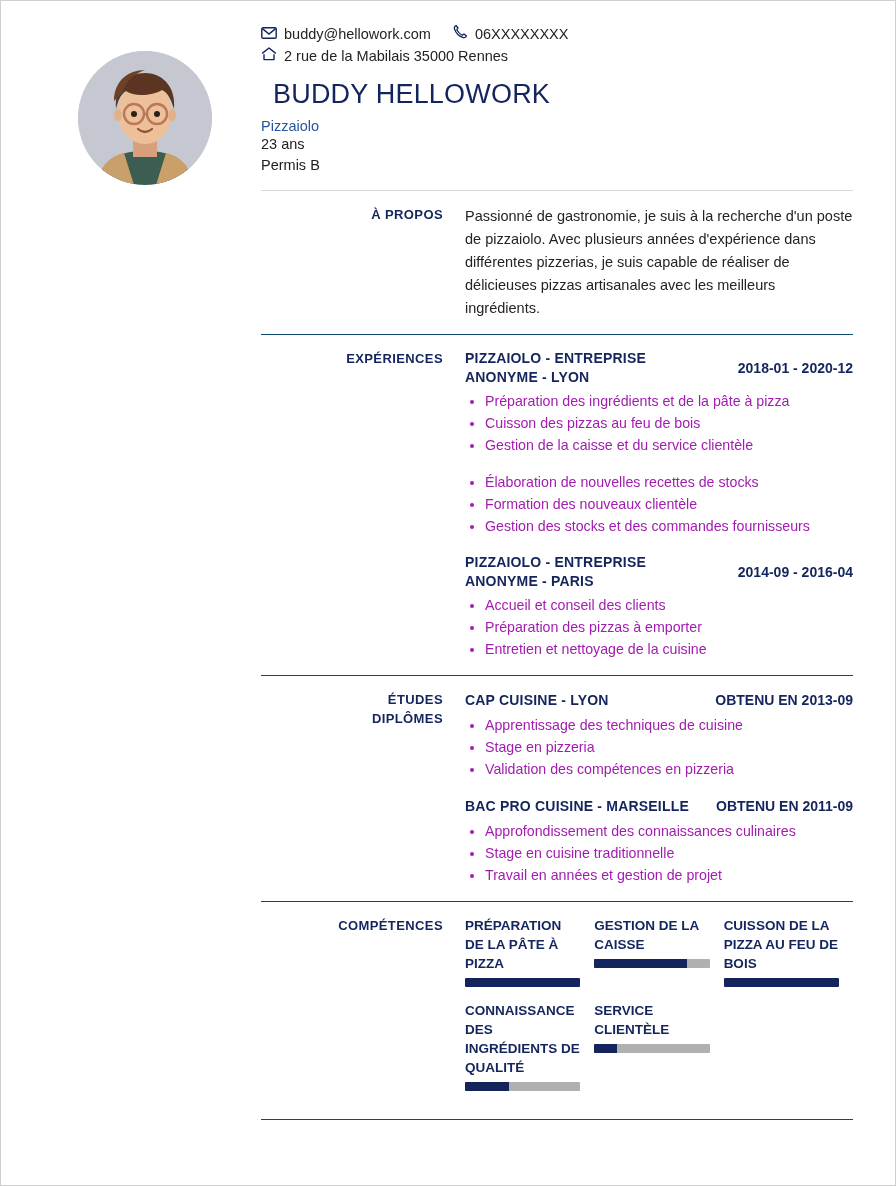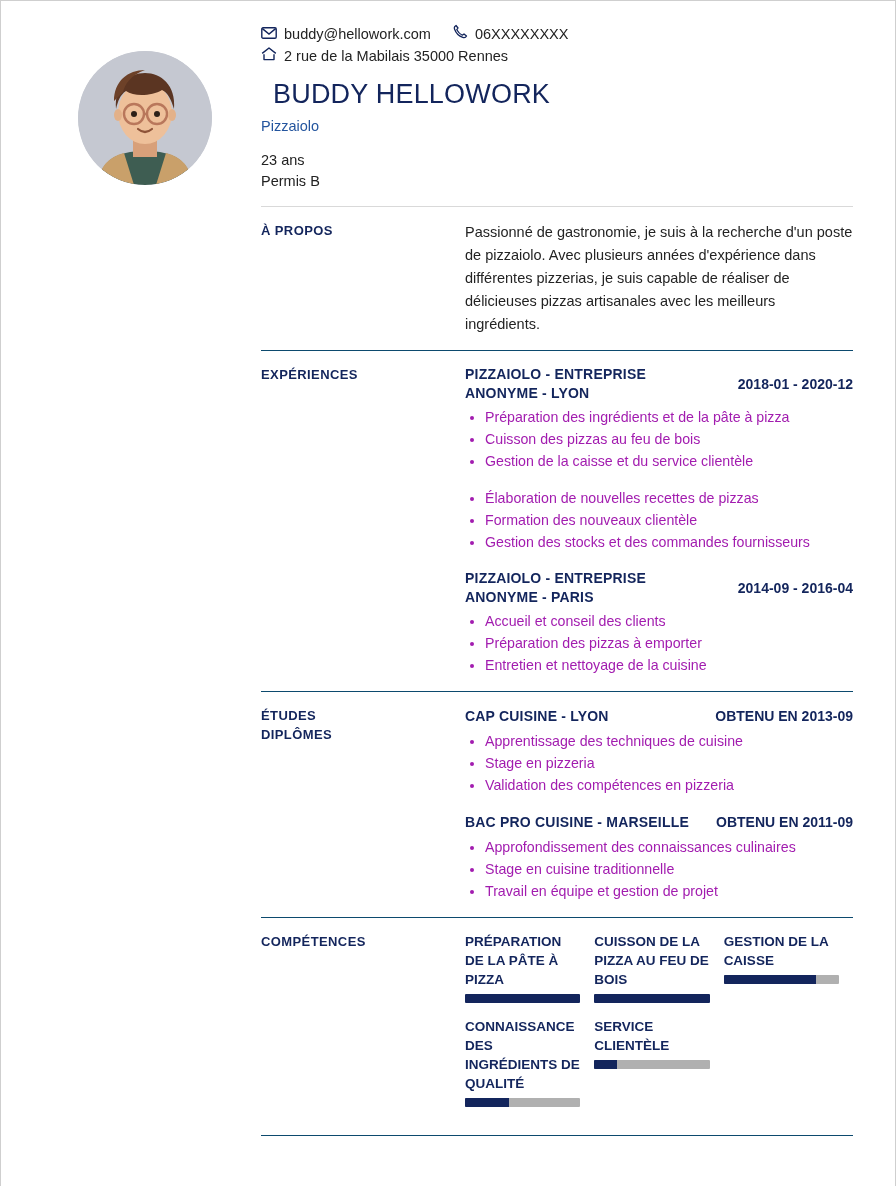--- a/index.html
+++ b/index.html
@@ -61,41 +61,40 @@
   .name {
     font-size: 27px;
     font-weight: normal;
     color: #13255c;
     letter-spacing: .2px;
     margin: 12px 0 8px 12px;
   }
   .job {
     color: #24559e;
     font-size: 14.5px;
-    margin-bottom: 16px;
   }
   .meta {
     color: #222;
     font-size: 14.5px;
     line-height: 21px;
     margin-bottom: 14px;
   }
 
   
   .section {
     display: flex;
     flex-direction: row;
     border-top: 1px solid #0c4a6e;
     padding: 14px 0 14px 0;
   }
   .section.first { border-top: 1px solid #d9d9d9; }
   .sec-label {
     width: 204px;
     flex: 0 0 204px;
-    text-align: left;
+    text-align: right;
     padding-right: 22px;
     color: #13255c;
     font-weight: bold;
     font-size: 13px;
     letter-spacing: .4px;
     line-height: 19px;
     text-transform: uppercase;
   }
   .sec-body {
     flex: 1 1 auto;
@@ -270,21 +269,21 @@
             </div>
             <ul class="bullets">
               <li>Préparation des ingrédients et de la pâte à pizza</li>
               <li>Cuisson des pizzas au feu de bois</li>
               <li>Gestion de la caisse et du service clientèle</li>
             </ul>
           </div>
 
           <div class="entry">
             <ul class="bullets">
-              <li>Élaboration de nouvelles recettes de pizzas</li>
+              <li>Élaboration de nouvelles recettes de stocks</li>
               <li>Formation des nouveaux clientèle</li>
               <li>Gestion des stocks et des commandes fournisseurs</li>
             </ul>
           </div>
 
           <div class="entry">
             <div class="entry-head">
               <div class="entry-title">PIZZAIOLO - ENTREPRISE ANONYME - PARIS</div>
               <div class="entry-date">2014-09 - 2016-04</div>
             </div>
@@ -318,50 +317,50 @@
           </div>
 
           <div class="entry">
             <div class="entry-head">
               <div class="entry-title">BAC PRO CUISINE - MARSEILLE</div>
               <div class="entry-date">OBTENU EN 2011-09</div>
             </div>
             <ul class="bullets">
               <li>Approfondissement des connaissances culinaires</li>
               <li>Stage en cuisine traditionnelle</li>
-              <li>Travail en équipe et gestion de projet</li>
+              <li>Travail en années et gestion de projet</li>
             </ul>
           </div>
 
         </div>
       </div>
 
       <div class="section">
         <div class="sec-label">COMPÉTENCES</div>
         <div class="sec-body">
           <div class="skills-grid">
 
             <div class="skill">
               <div class="skill-name">PRÉPARATION DE LA PÂTE À PIZZA</div>
               <div class="bar">
                   <span style="width: 100%;"></span>
                 </div>
             </div>
 
             <div class="skill">
+              <div class="skill-name">GESTION DE LA CAISSE</div>
+              <div class="bar">
+                  <span style="width: 80%;"></span>
+                </div>
+            </div>
+
+            <div class="skill">
               <div class="skill-name">CUISSON DE LA PIZZA AU FEU DE BOIS</div>
               <div class="bar">
                   <span style="width: 100%;"></span>
-                </div>
-            </div>
-
-            <div class="skill">
-              <div class="skill-name">GESTION DE LA CAISSE</div>
-              <div class="bar">
-                  <span style="width: 80%;"></span>
                 </div>
             </div>
 
             <div class="skill">
               <div class="skill-name">CONNAISSANCE DES INGRÉDIENTS DE QUALITÉ</div>
               <div class="bar">
                   <span style="width: 38%;"></span>
                 </div>
             </div>
 

